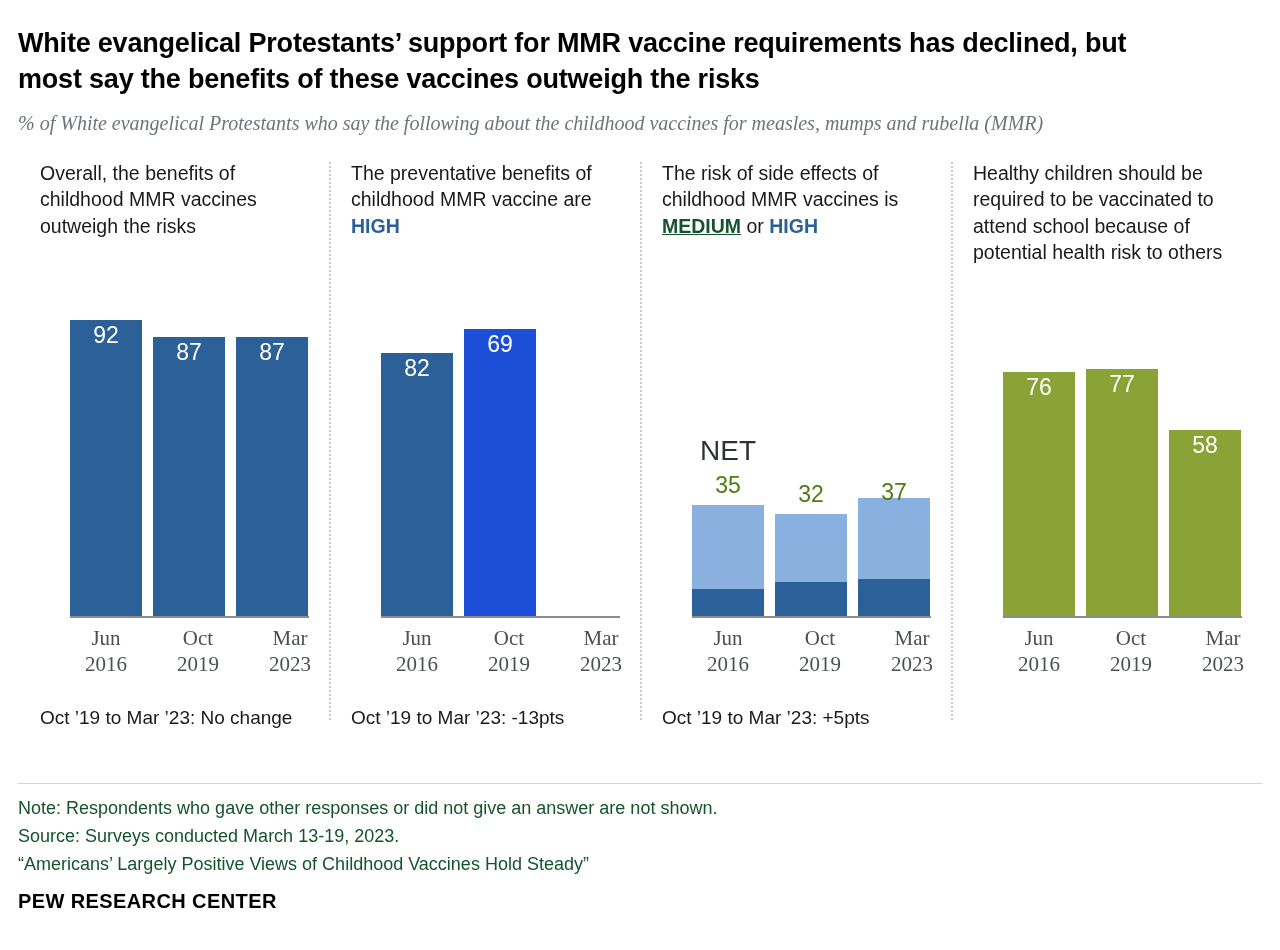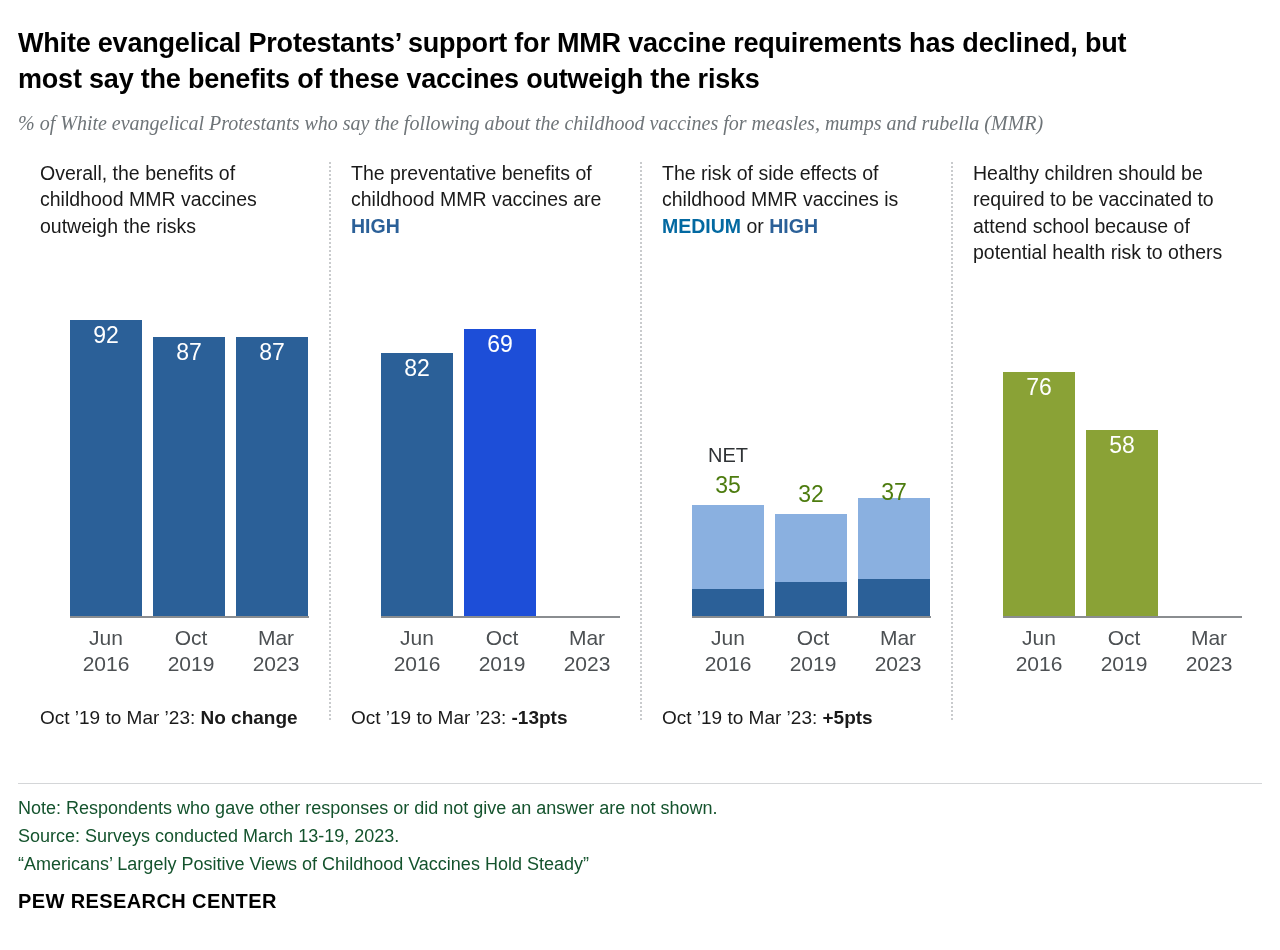--- a/index.html
+++ b/index.html
@@ -66,21 +66,21 @@
     border-left: 2px dotted #c9cbcd;
   }
 
   .panel-head {
     font-size: 19.5px;
     line-height: 1.36;
     color: #1a1a1a;
     height: 118px;
   }
   .hl-dark { color: #2b6098; font-weight: bold; }
-  .hl-light { color: #0369a1; font-weight: bold; }
+  .hl-light { color: #14532d; font-weight: bold; text-decoration: underline; }
 
   
   .plot {
     position: relative;
     height: 340px;
   }
 
   .bars {
     position: absolute;
     left: 30px;
@@ -128,56 +128,57 @@
     text-align: center;
     font-size: 23px;
     color: #4d7c0f;
     line-height: 1;
   }
   .net-label {
     position: absolute;
     left: -4px;
     right: -4px;
     text-align: center;
-    font-size: 20px;
+    font-size: 28px;
     color: #2f3235;
     line-height: 1;
   }
 
   .axis-line {
     position: absolute;
     left: 30px;
     right: 10px;
     bottom: 0;
     height: 2px;
     background: #8a8d90;
   }
 
   .axis-labels {
     position: relative;
     left: 30px;
     display: flex;
-    gap: 13px;
+    gap: 20px;
     margin-top: 7px;
+    font-family: Liberation Serif, serif;
   }
   .axis-label {
     width: 72px;
     text-align: center;
     font-size: 21px;
     line-height: 1.25;
     color: #4c5053;
   }
 
   .panel-foot {
     margin-top: 30px;
     font-size: 19px;
     color: #1a1a1a;
     white-space: nowrap;
   }
-  .panel-foot b { font-weight: bold; text-align: center; }
+  .panel-foot b { font-weight: normal; text-align: center; }
 
   
   .divider {
     position: absolute;
     left: 18px;
     right: 18px;
     top: 783px;
     height: 1px;
     background: #d4d6d8;
   }
@@ -242,21 +243,21 @@
             <div>2019</div>
           </div>
           <div class="axis-label">
             <div>Mar</div>
             <div>2023</div>
           </div>
         </div>
         <div class="panel-foot"><span>Oct ’19 to Mar ’23: </span><b>No change</b></div>
       </div>
       <div class="panel">
-        <div class="panel-head"><span>The preventative benefits of childhood MMR vaccines are </span><span class="hl-dark">HIGH</span></div>
+        <div class="panel-head"><span>The preventative benefits of childhood MMR vaccine are </span><span class="hl-dark">HIGH</span></div>
         <div class="plot">
           <div class="bars">
             <div class="bargroup">
               <div class="bar" style="height: 264.86px; background: rgb(43, 96, 152);">
                 <div class="bar-val">82</div>
               </div>
             </div>
             <div class="bargroup">
               <div class="bar" style="height: 289px; background: #1d4ed8;">
                 <div class="bar-val">69</div>
@@ -329,20 +330,25 @@
       <div class="panel">
         <div class="panel-head"><span>Healthy children should be required to be vaccinated to attend school because of potential health risk to others</span></div>
         <div class="plot">
           <div class="bars">
             <div class="bargroup">
               <div class="bar" style="height: 245.48px; background: rgb(138, 162, 54);">
                 <div class="bar-val">76</div>
               </div>
             </div>
             <div class="bargroup">
+              <div class="bar" style="height: 248.71px; background: rgb(138, 162, 54);">
+                <div class="bar-val">77</div>
+              </div>
+            </div>
+            <div class="bargroup">
               <div class="bar" style="height: 187.34px; background: rgb(138, 162, 54); padding-left: 11px;">
                 <div class="bar-val">58</div>
               </div>
             </div>
           </div>
           <div class="axis-line"></div>
         </div>
         <div class="axis-labels">
           <div class="axis-label">
             <div>Jun</div>

